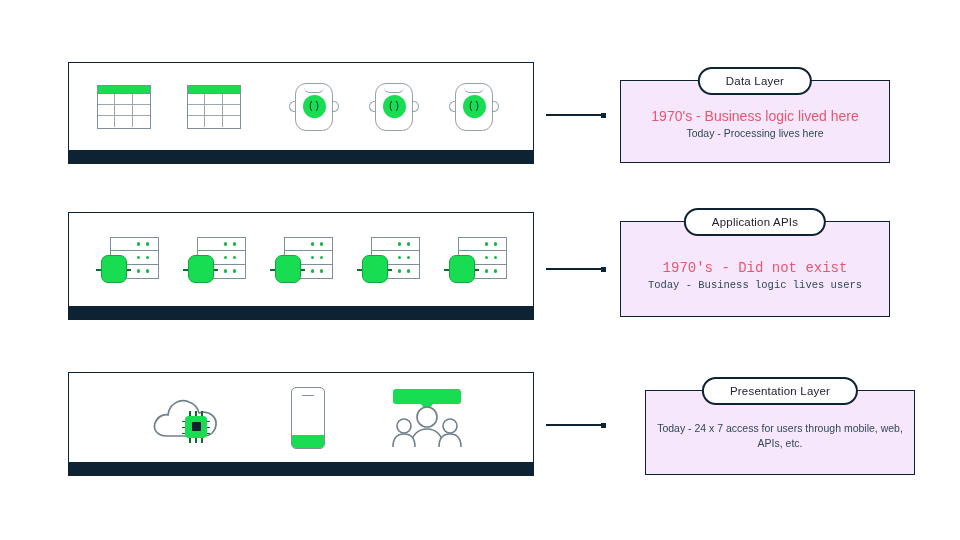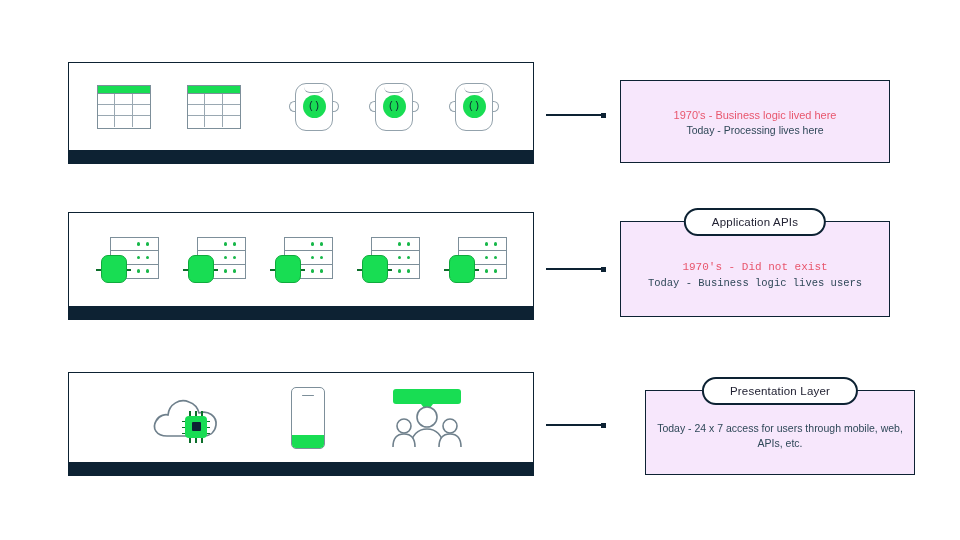--- a/index.html
+++ b/index.html
@@ -61,21 +61,21 @@
     letter-spacing:.2px;
   }
   .card-body{
     position:absolute;
     left:8px;right:8px;
     top:50%;
     transform:translateY(-44%);
     text-align:center;
     line-height:1.45;
   }
-  .line-old{color:#e8566d;font-size:11px;}
+  .line-old{color:#e8566d;font-size:14px;}
   .line-new{color:#2f4858;font-size:10.5px;}
 
   
   .ic-table{width:54px;height:44px;position:relative;}
   .ic-table .hdr{
     position:absolute;left:0;top:0;width:100%;height:9px;
     background:#18dd53;border:1px solid #7d8f9a;box-sizing:border-box;
   }
   .ic-table .grid{
     position:absolute;left:0;top:9px;right:0;bottom:0;
@@ -237,20 +237,21 @@
     </div>
     <div class="panel-bar"></div>
   </div>
 
   <div class="connector" style="left:546px;top:110px;width:60px;">
     <div class="line"></div>
     <div class="dot"></div>
   </div>
 
   <div class="card" style="left:620px;top:80px;width:270px;height:83px;">
+    <div class="card-pill">Data Layer</div>
     <div class="card-body">
       <div class="line-old">1970's - Business logic lived here</div>
       <div class="line-new">Today - Processing lives here</div>
     </div>
   </div>
 
   <div class="panel" style="left:68px;top:212px;width:466px;height:108px;">
     <div class="panel-inner" style="padding-left:30px;">
       <div class="icons-row" style="gap:27px;">
         <div class="ic-server">

